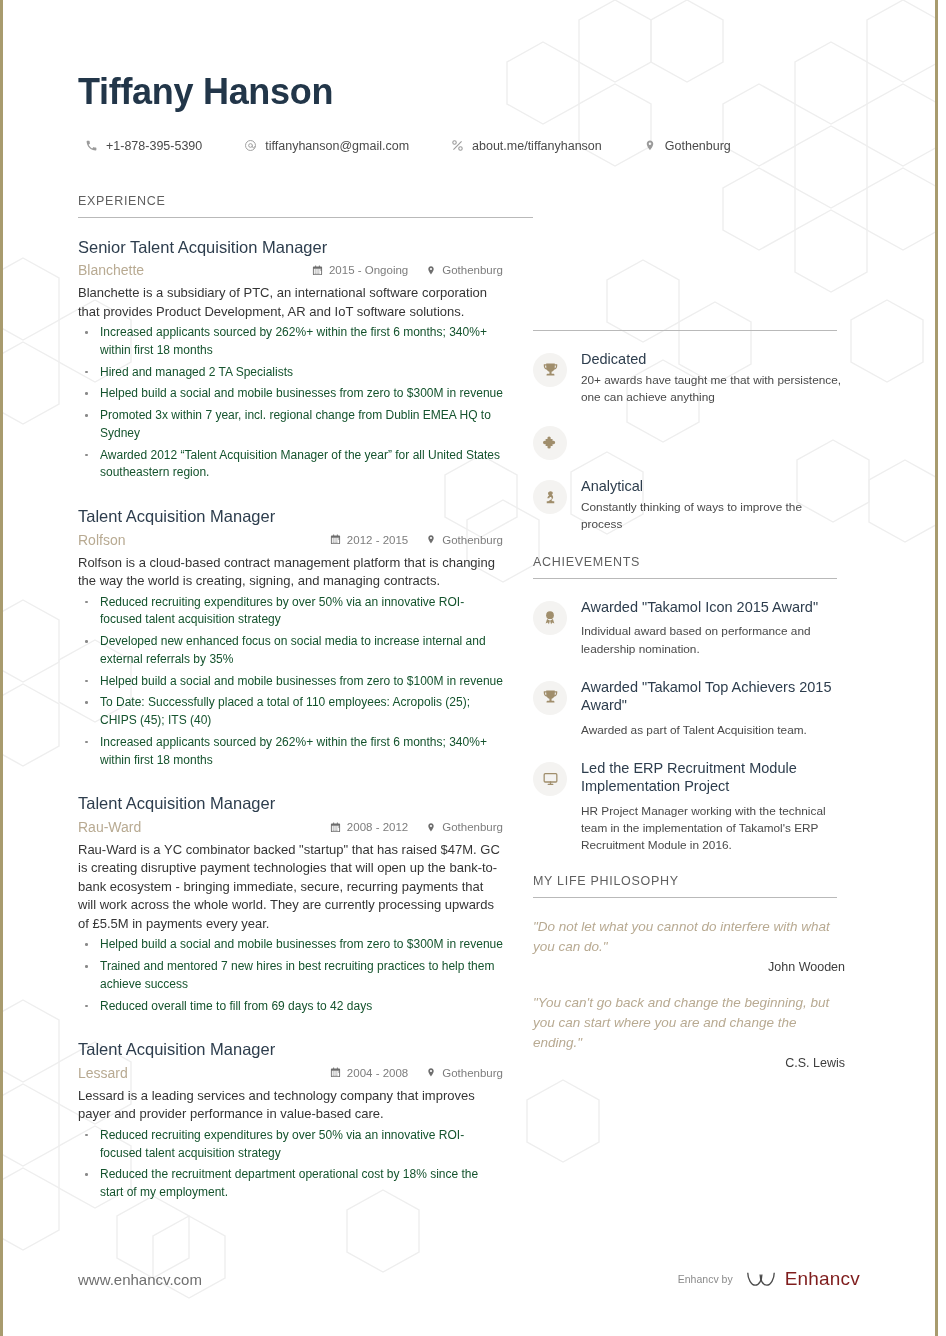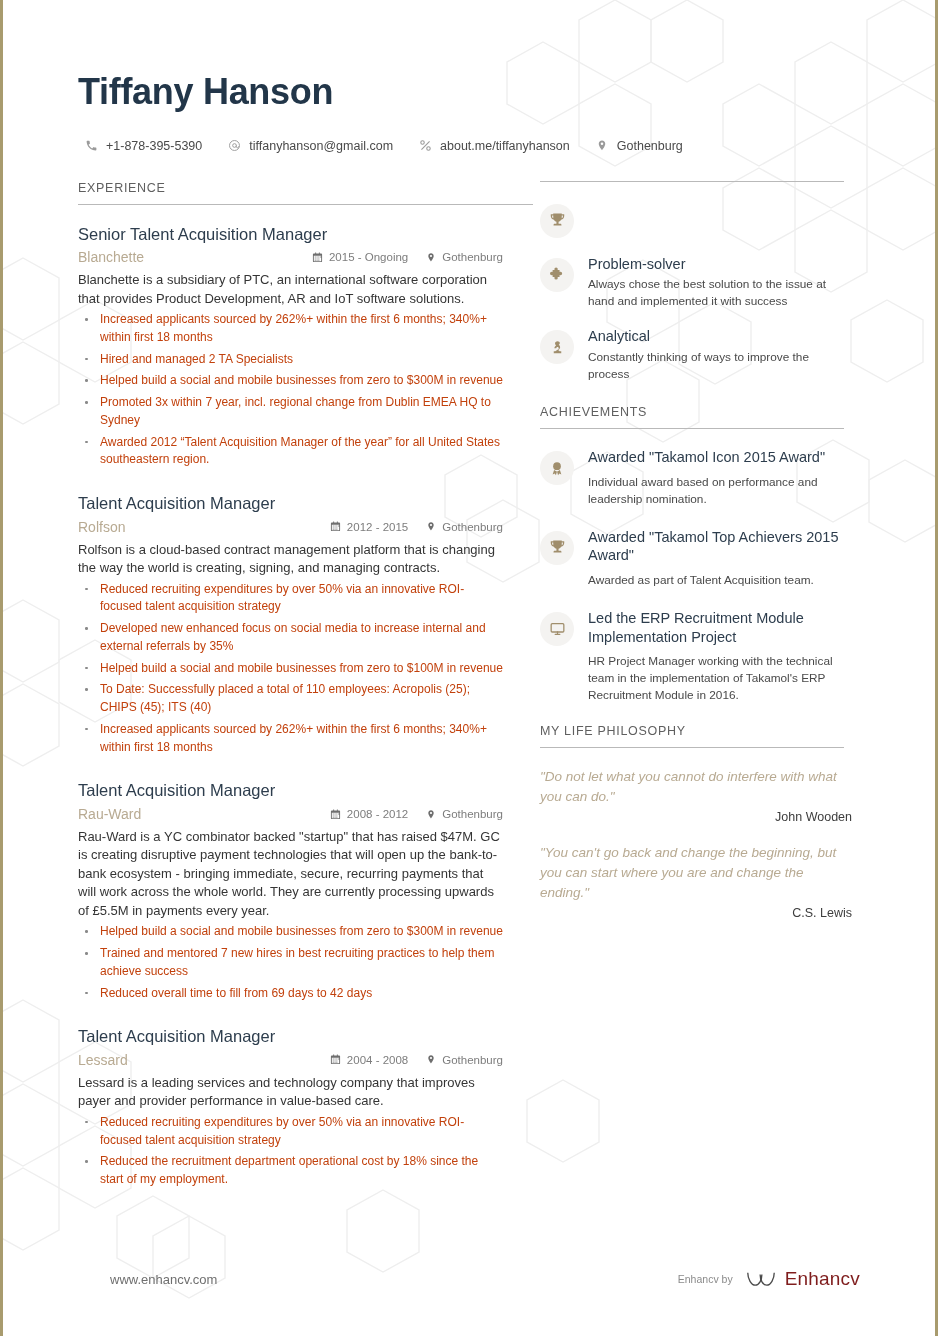--- a/index.html
+++ b/index.html
@@ -45,21 +45,21 @@
     letter-spacing: -0.3px;
     padding-top: 72px;
     line-height: 1.1;
   }
 
   .contact-row {
     display: flex;
     align-items: center;
     margin-top: 27px;
     margin-left: 6px;
-    gap: 0px;
+    gap: 16px;
   }
   .contact-item {
     display: flex;
     align-items: center;
     font-size: 12.5px;
     color: #4a4a4a;
     margin-right: 25px;
     white-space: nowrap;
   }
   .contact-item .ci {
@@ -70,23 +70,22 @@
     align-items: center;
     justify-content: center;
     color: #9a9a9a;
     flex: none;
   }
   .contact-item .ci svg { display: block; }
 
   
   .columns {
     display: flex;
-    margin-top: 28px;
-    align-items: flex-start;
-    gap: 7px;
+    margin-top: 41px;
+    align-items: center;
   }
   .col-left { width: 455px; flex: none; padding-right: 30px; }
   .col-right { width: 312px; flex: none; }
 
   
   .sec-head {
     font-size: 12.5px;
     letter-spacing: 0.7px;
     color: #5f5f5f;
     text-transform: uppercase;
@@ -136,21 +135,21 @@
   .job-desc {
     font-size: 13px;
     color: #353535;
     line-height: 1.42;
     margin-bottom: 3px;
   }
   ul.bullets { list-style: none; margin-top: 3px; }
   ul.bullets li {
     position: relative;
     font-size: 12px;
-    color: #c2410c;
+    color: #14532d;
     line-height: 1.48;
     padding-left: 22px;
     margin-bottom: 4px;
   }
   ul.bullets li:before {
     content: "";
     position: absolute;
     left: 7px;
     top: 7px;
     width: 2.5px;
@@ -214,23 +213,22 @@
     position: absolute;
     left: 0; right: 0;
     bottom: 46px;
     z-index: 3;
     display: flex;
     align-items: center;
     justify-content: space-between;
     padding: 0 75px;
   }
   .footer-url {
-    font-size: 13px;
+    font-size: 15px;
     color: #6f6f6f;
-    margin-left: 32px;
   }
   .footer-brand {
     display: flex;
     align-items: center;
     gap: 13px;
   }
   .powered {
     font-size: 10.5px;
     color: #8b8b8b;
   }
@@ -471,31 +469,31 @@
       <div class="col-right">
 
         <div class="sec-rule"></div>
         <div id="strengths-list">
             <div class="rc-item">
     <div class="rc-icon">
                 <svg width="17" height="17" viewBox="0 0 24 24" fill="currentColor">
                   <path d="M18 3V2H6v1H2.5v2.5c0 2.6 1.9 4.8 4.4 5.3.8 1.5 2.1 2.6 3.6 3v2.7H8.2c-1 0-1.8.8-1.8 1.8V19h11.2v-.7c0-1-.8-1.8-1.8-1.8H13.5v-2.7c1.5-.4 2.8-1.5 3.6-3 2.5-.5 4.4-2.7 4.4-5.3V3H18zM4.4 5.5V5H6v3.9c-.95-.6-1.6-1.7-1.6-3V5.5zm15.2 0v.4c0 1.3-.65 2.4-1.6 3V5h1.6v.5z"></path>
                 </svg>
               </div>
+    <div class="rc-body">
+      <div class="rc-title">Dedicated</div>
+      <div class="rc-desc">20+ awards have taught me that with persistence, one can achieve anything</div>
+    </div>
             </div>
             <div class="rc-item">
     <div class="rc-icon">
                 <svg width="17" height="17" viewBox="0 0 24 24" fill="currentColor">
                   <path d="M10 2a2.4 2.4 0 012.4 2.4c0 .5-.15.95-.4 1.3h2.9v2.9c.35-.25.8-.4 1.3-.4a2.4 2.4 0 010 4.8c-.5 0-.95-.15-1.3-.4v2.9h-2.9c.25.35.4.8.4 1.3A2.4 2.4 0 0110 19.2a2.4 2.4 0 01-2.4-2.4c0-.5.15-.95.4-1.3H5.1v-2.9c-.35.25-.8.4-1.3.4a2.4 2.4 0 010-4.8c.5 0 .95.15 1.3.4V5.7h2.9c-.25-.35-.4-.8-.4-1.3A2.4 2.4 0 0110 2z"></path>
                 </svg>
               </div>
-    <div class="rc-body">
-      <div class="rc-title">Problem-solver</div>
-      <div class="rc-desc">Always chose the best solution to the issue at hand and implemented it with success</div>
-    </div>
             </div>
             <div class="rc-item">
     <div class="rc-icon">
                 <svg width="15" height="17" viewBox="0 0 24 24" fill="currentColor">
                   <path d="M12 2c-2.2 0-4 1.6-4 3.6 0 1.2.7 2.3 1.7 3-1.6.9-2.7 2.6-2.7 4.6h3c0-1.2.9-2.1 2-2.1s2 .9 2 2.1c0 .9-.5 1.5-1.3 2L8.4 18H6v3h12v-3h-2.6l-2.3-1.9c1.9-1 3.1-2.5 3.1-4.4 0-1.7-.9-3.2-2.2-4.1 1-.7 1.7-1.8 1.7-3C15.7 3.6 14 2 12 2z"></path>
                 </svg>
               </div>
     <div class="rc-body">
       <div class="rc-title">Analytical</div>
       <div class="rc-desc">Constantly thinking of ways to improve the process</div>

